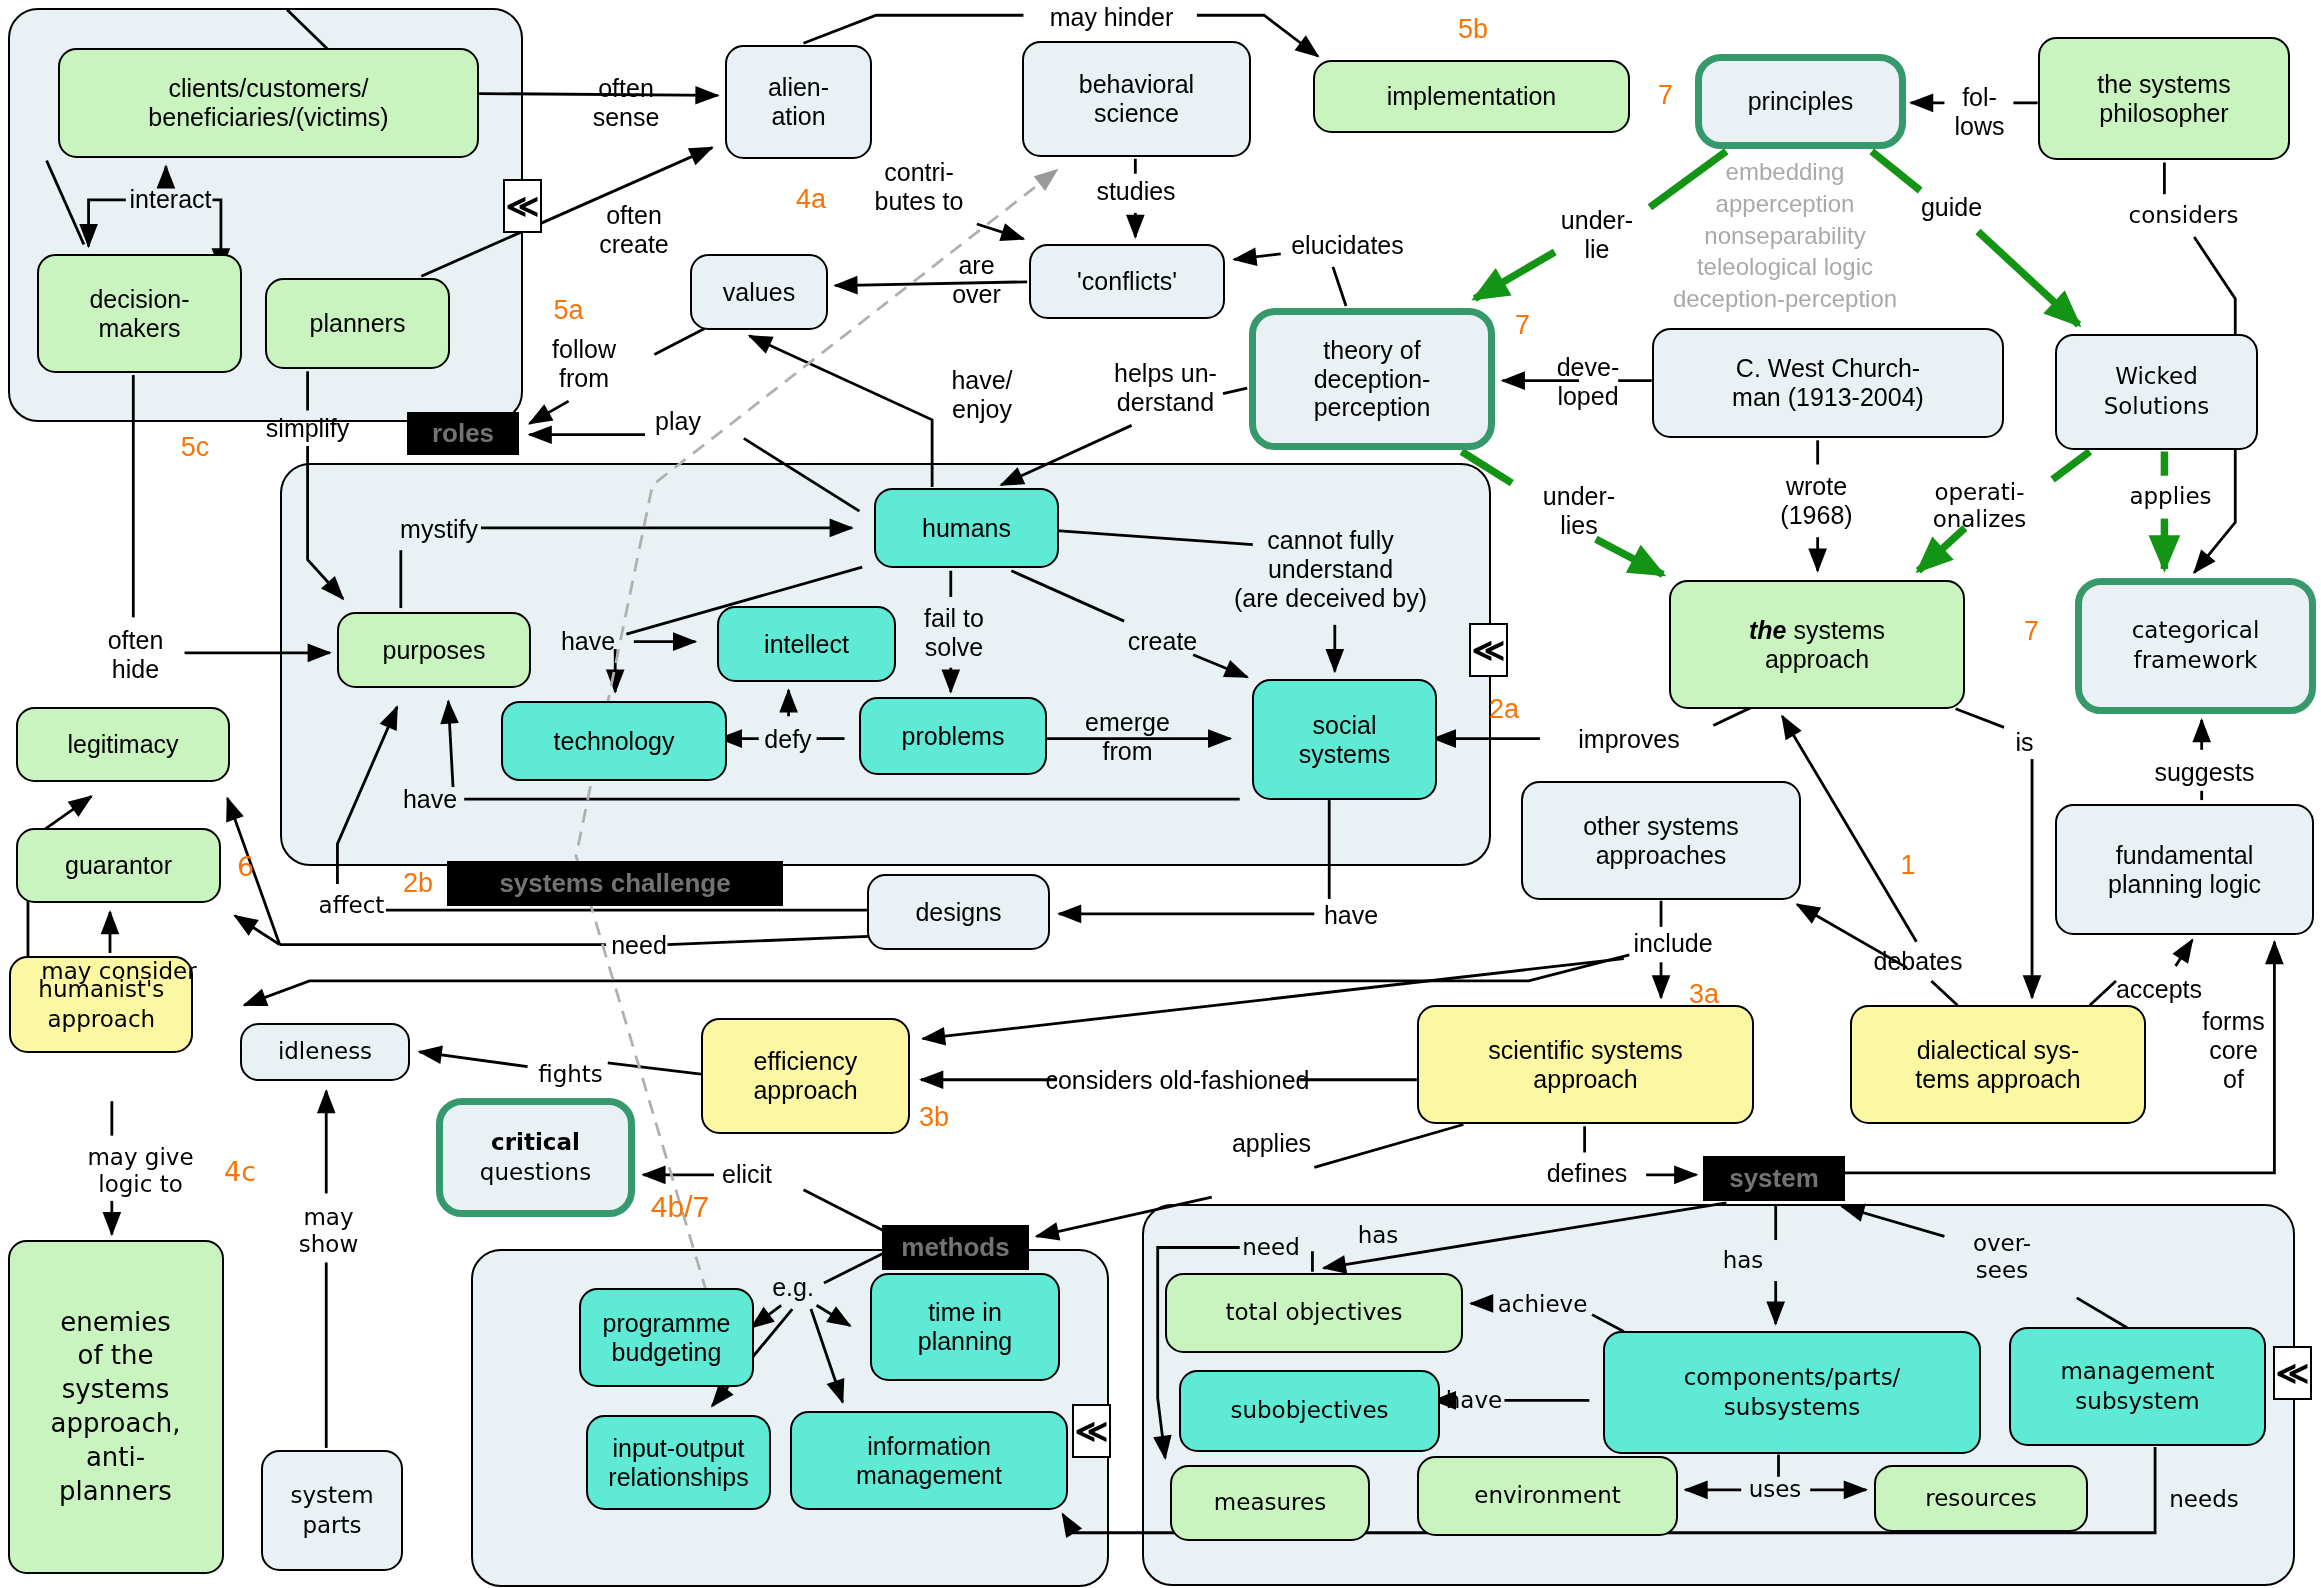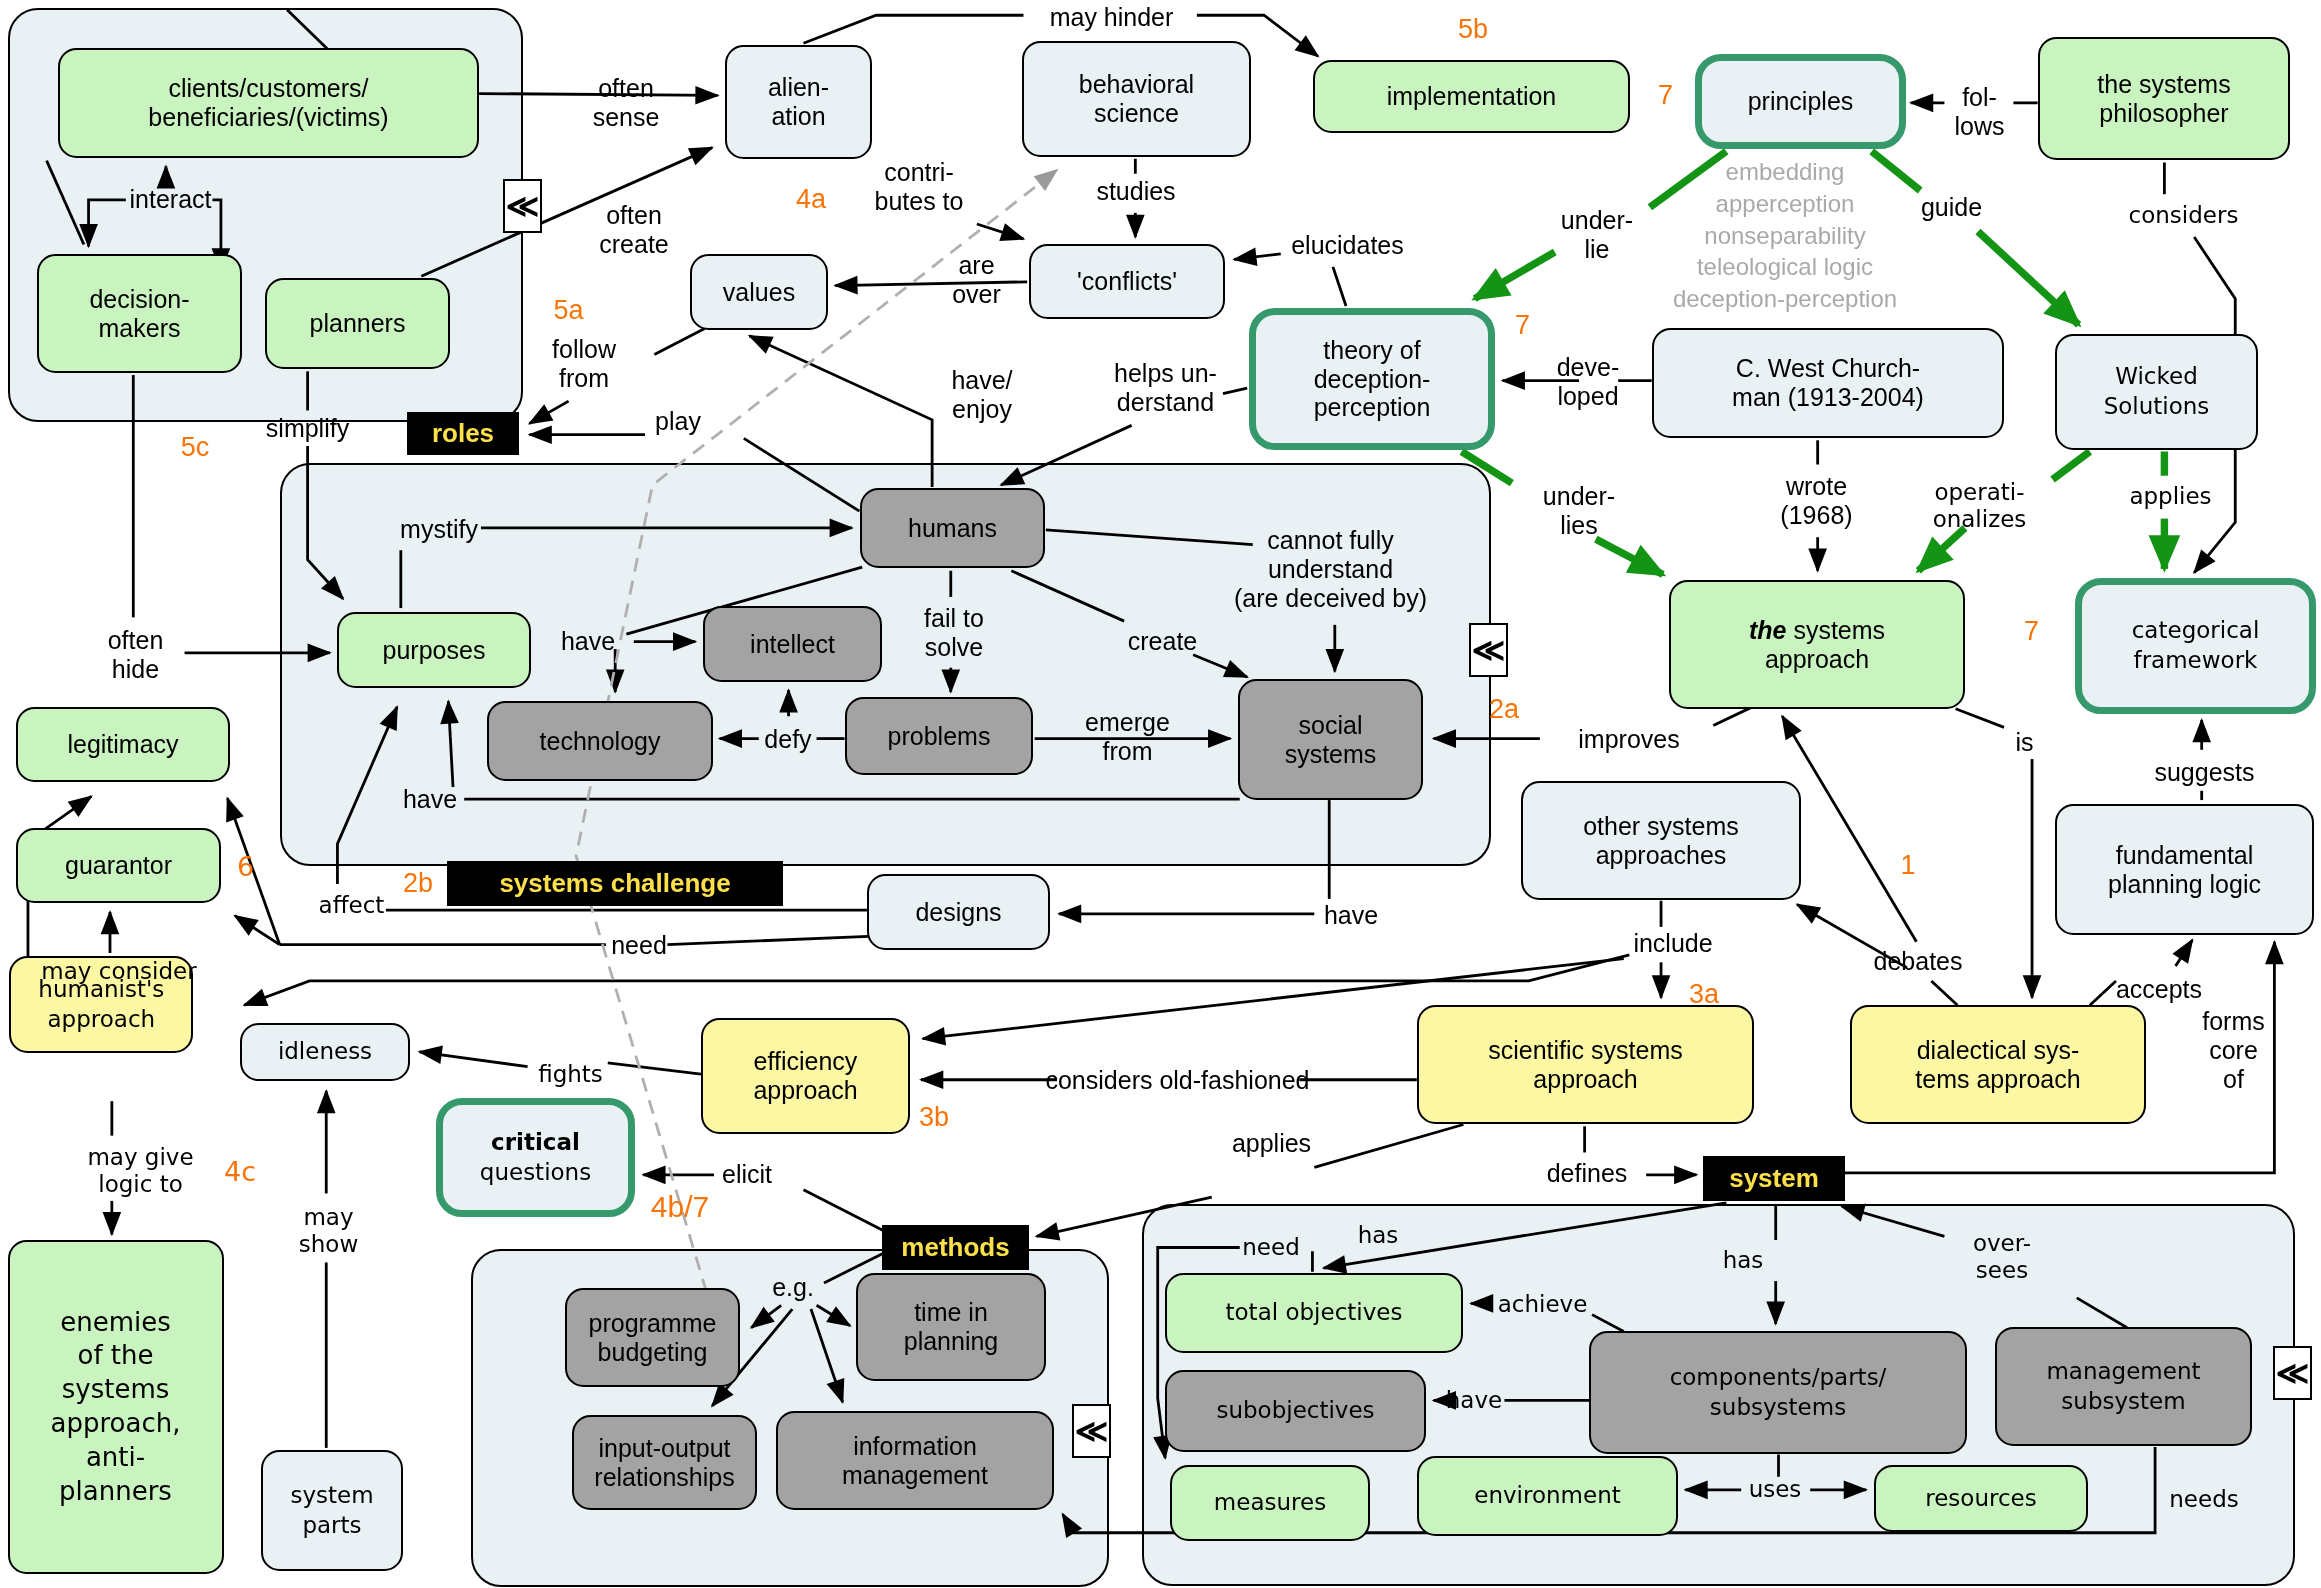--- a/index.html
+++ b/index.html
@@ -3,30 +3,30 @@
 <meta charset="utf-8">
 <style>
   html,body{margin:0;padding:0;background:#fff;}
   #map{position:relative;width:2321px;height:1589px;background:#fff;overflow:hidden;
        font-family:"Liberation Sans",sans-serif;color:#000;}
   .container{position:absolute;background:#e9f1f4;border:2.8px solid #000;border-radius:30px;z-index:0;}
   #edges{position:absolute;left:0;top:0;z-index:1;}
   .node{position:absolute;z-index:2;background:#fff;border:2.8px solid #000;border-radius:18.6px;
         display:flex;align-items:center;justify-content:center;text-align:center;
         font-size:25px;line-height:1.15;white-space:pre;box-sizing:border-box;padding:1.9px;}
-  .blue{background:#e9f1f4;} .green{background:#c9f3bf;} .yellow{background:#fcf7a2;} .white{background:#a3a3a3;}
+  .blue{background:#e9f1f4;} .green{background:#c9f3bf;} .yellow{background:#fcf7a2;} .white{background:#5eead4;margin-left:14px;}
   .tg{border:7.5px solid #35996b;border-radius:26px;}
   .v{font-family:"DejaVu Sans",sans-serif;font-size:23px;line-height:1.3;}
   .lbl{position:absolute;z-index:3;display:flex;align-items:center;justify-content:center;
        text-align:center;font-size:25px;line-height:1.16;white-space:pre;}
   .lblv{font-family:"DejaVu Sans",sans-serif;font-size:23px;}
   .bold{font-weight:normal;}
   .num{color:#f87408;font-weight:normal;font-size:27px;}
   .gray{color:#a9a9a9;line-height:1.32;font-size:24px;}
-  .blk{position:absolute;z-index:3;background:#000;color:#fde047;font-weight:bold;font-size:26px;
+  .blk{position:absolute;z-index:3;background:#000;color:#737373;font-weight:bold;font-size:26px;
        display:flex;align-items:center;justify-content:center;white-space:pre;text-align:center;}
   .collapse{position:absolute;z-index:4;background:#fff;border:2.8px solid #000;
        display:flex;align-items:center;justify-content:center;font-size:32px;font-weight:bold;line-height:1;}
   .inner{white-space:pre;text-align:center;}
   .emi{font-weight:bold;font-style:italic;}
   .emb{font-weight:bold;}
 </style>
 </head>
 <body>
 

